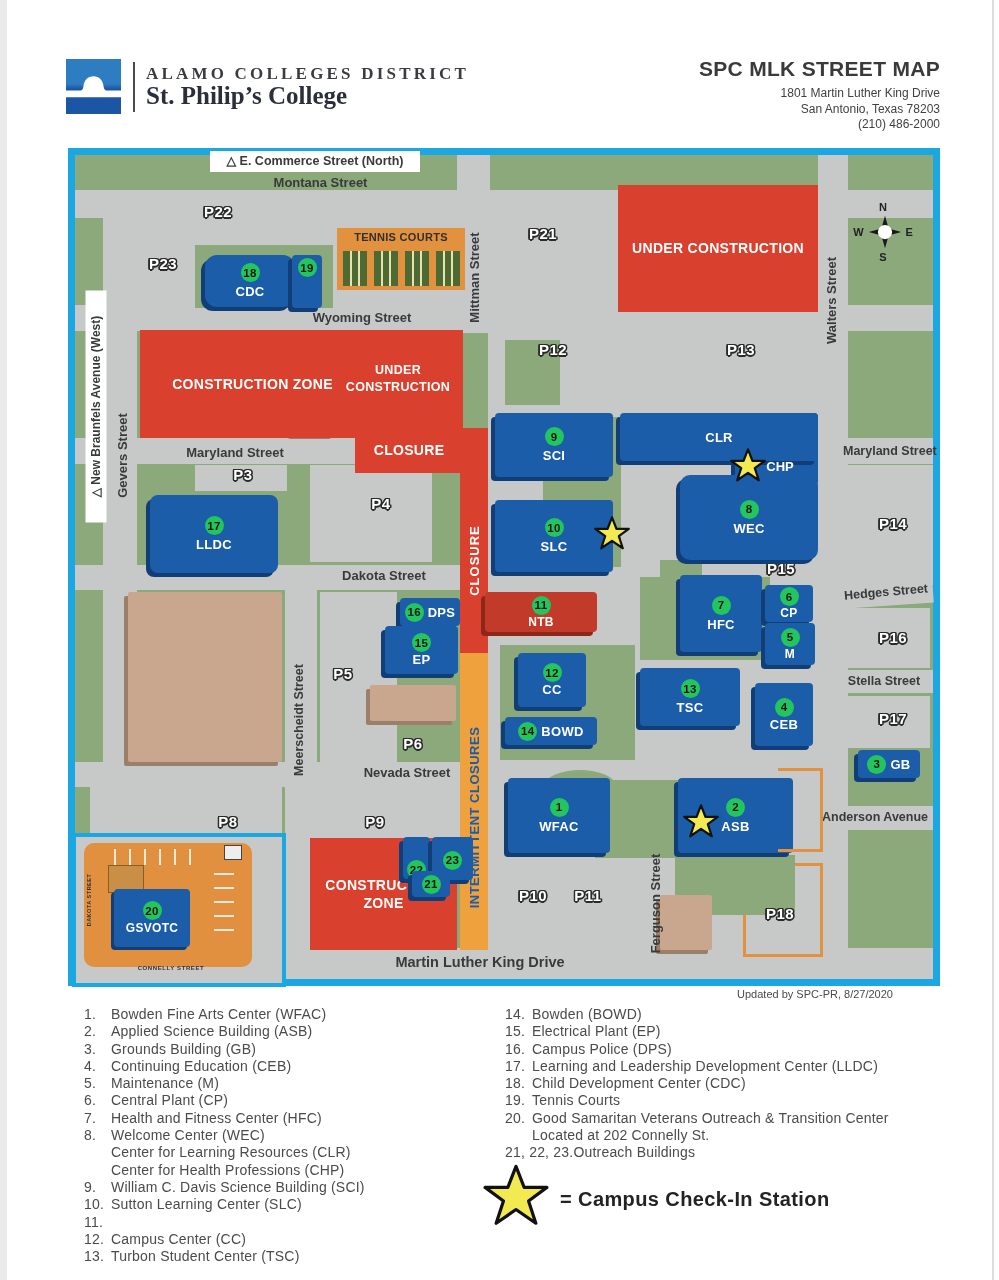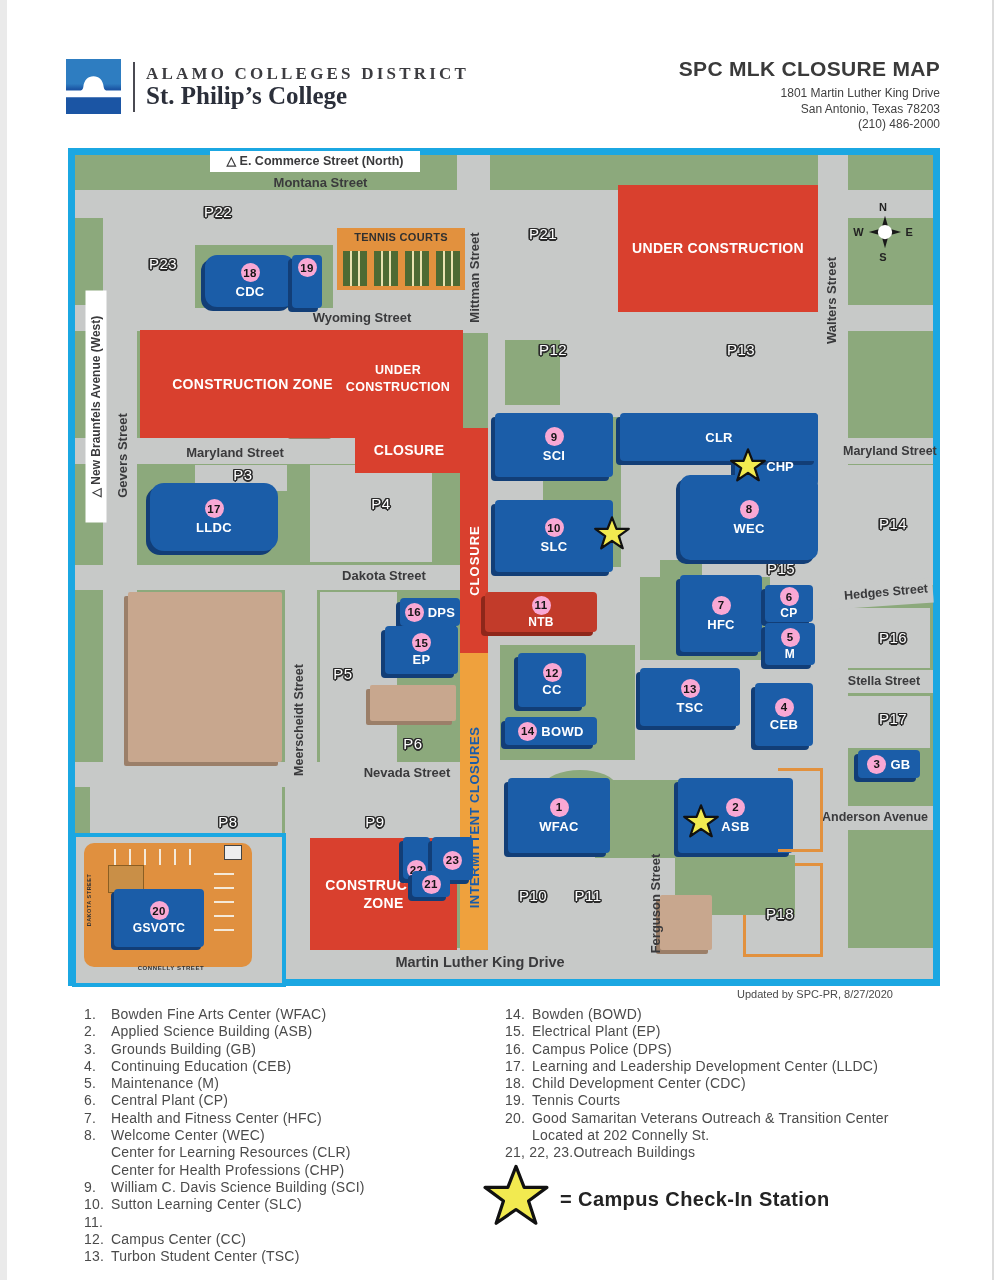--- a/index.html
+++ b/index.html
@@ -24,23 +24,23 @@
         align-items:center;justify-content:center;text-align:center;font-size:14px;
         line-height:1.3;letter-spacing:.3px;z-index:4;}
   .strip-red{position:absolute;background:#D9402E;z-index:4;}
   .strip-orange{position:absolute;background:#EFA13D;z-index:4;}
   .bld{position:absolute;background:#1B5DA8;box-shadow:-4px 4px 0 #123E77;border-radius:4px;
        color:#fff;display:flex;flex-direction:column;align-items:center;justify-content:center;
        gap:2px;font-weight:bold;font-size:13px;z-index:6;letter-spacing:.3px;}
   .bld.row{flex-direction:row;gap:4px;}
   .bld.redb{background:#C23B2A;box-shadow:-4px 4px 0 #8E271A;}
   .badge{display:flex;align-items:center;justify-content:center;width:19px;height:19px;
-         border-radius:50%;background:#f9a8d4;color:#161616;font-size:11.5px;font-weight:bold;
+         border-radius:50%;background:#22c55e;color:#161616;font-size:11.5px;font-weight:bold;
          flex:0 0 auto;}
-  .pl{position:absolute;width:56px;text-align:center;font-weight:normal;font-size:15px;color:#fff;
+  .pl{position:absolute;width:56px;text-align:center;font-weight:bold;font-size:15px;color:#fff;
       letter-spacing:.5px;z-index:3;
       text-shadow:-1.3px -1.3px 0 #2b2b2b,1.3px -1.3px 0 #2b2b2b,-1.3px 1.3px 0 #2b2b2b,
                   1.3px 1.3px 0 #2b2b2b,0 -1.5px 0 #2b2b2b,0 1.5px 0 #2b2b2b,
                   -1.5px 0 0 #2b2b2b,1.5px 0 0 #2b2b2b;}
   .sl{position:absolute;font-weight:bold;font-size:13px;color:#3A3A3C;text-align:center;
       z-index:5;white-space:nowrap;}
   .rot{transform:rotate(-90deg);}
   .whitebox{background:#fff;padding:0 6px;line-height:21px;height:21px;z-index:9;}
   .tennis{position:absolute;left:262px;top:73px;width:128px;height:62px;background:#E2913E;
           z-index:5;}
@@ -79,21 +79,21 @@
           <stop offset="0.55" stop-color="#1B55A4"></stop>
     </linearGradient>
       </defs>
     <rect width="54" height="54" fill="url(#lg)"></rect>
     <path d="M0,31 h13 a4,4 0 0 0 4,-3.6 c0.6,-6.5 4.6,-10.4 10,-10.4 s9.4,3.9 10,10.4 a4,4 0 0 0 4,3.6 h13 v6.5 h-54 z" fill="#fff"></path>
   </svg>
   <div class="abs" style="left:133px;top:62px;width:2px;height:50px;background:#4A4A52"></div>
   <div class="brand-top">ALAMO COLLEGES DISTRICT</div>
   <div class="brand-bottom">St. Philip’s College</div>
   <div class="hdr-right">
-    <div class="hdr-title">SPC MLK CLOSURE MAP</div>
+    <div class="hdr-title">SPC MLK STREET MAP</div>
     <div class="hdr-addr">1801 Martin Luther King Drive</div>
     <div class="hdr-addr">San Antonio, Texas 78203</div>
     <div class="hdr-addr">(210) 486-2000</div>
   </div>
 
   <div class="map">
 
     <div class="st" style="left:0;top:35px;width:858px;height:28px"></div>
     <div class="st" style="left:0;top:150px;width:858px;height:26px"></div>
     <div class="st" style="left:0;top:283px;width:858px;height:26px"></div>
@@ -156,21 +156,21 @@
       <div class="court" style="left:99px"></div>
     </div>
 
     <div class="bld" style="left:130px;top:100px;width:90px;height:52px;border-radius:12px">
       <span class="badge">18</span>
       <span>CDC</span>
     </div>
     <div class="bld" style="left:217px;top:100px;width:30px;height:50px;justify-content:flex-start;padding-top:3px">
       <span class="badge">19</span>
     </div>
-    <div class="bld" style="left:75px;top:328px;width:128px;height:68px;border-radius:14px">
+    <div class="bld" style="left:75px;top:340px;width:128px;height:78px;border-radius:8px">
       <span class="badge">17</span>
       <span>LLDC</span>
     </div>
     <div class="bld" style="left:420px;top:258px;width:118px;height:64px">
       <span class="badge">9</span>
       <span>SCI</span>
     </div>
     <div class="bld" style="left:660px;top:258px;width:83px;height:72px"></div>
     <div class="bld" style="left:545px;top:258px;width:198px;height:48px">
       <span>CLR</span>
@@ -309,21 +309,21 @@
       </div>
       <div style="text-align:center">S</div>
     </div>
 
     <div class="inset">
       <div class="abs" style="left:8px;top:6px;width:168px;height:124px;background:#E0903F;border-radius:10px"></div>
       <div class="abs" style="left:38px;top:12px;width:78px;height:16px;background:repeating-linear-gradient(90deg,#F4E9D8 0 2px,#E0903F 2px 15px)"></div>
       <div class="abs" style="left:138px;top:34px;width:20px;height:60px;background:repeating-linear-gradient(0deg,#F4E9D8 0 2px,#E0903F 2px 14px)"></div>
       <div class="abs" style="left:148px;top:8px;width:16px;height:13px;background:#EEE;border:1px solid #444"></div>
       <div class="abs" style="left:32px;top:28px;width:34px;height:26px;background:#C98F47;border:1px solid #8a5e23"></div>
-      <div class="bld" style="left:38px;top:52px;width:90px;height:58px;gap:1px;box-shadow:-3px 3px 0 #123E77">
+      <div class="bld" style="left:38px;top:52px;width:76px;height:58px;gap:1px;box-shadow:-3px 3px 0 #123E77">
         <span class="badge">20</span>
         <span style="font-size:12px">GSVOTC</span>
       </div>
       <div class="sl rot" style="left:-22px;top:60px;width:70px;font-size:5.5px;letter-spacing:.5px;color:#333">DAKOTA STREET</div>
       <div class="sl" style="left:30px;top:128px;width:130px;font-size:6px;letter-spacing:.6px;color:#333">CONNELLY STREET</div>
     </div>
   </div>
 
   <div class="updated">Updated by SPC-PR, 8/27/2020</div>
 

